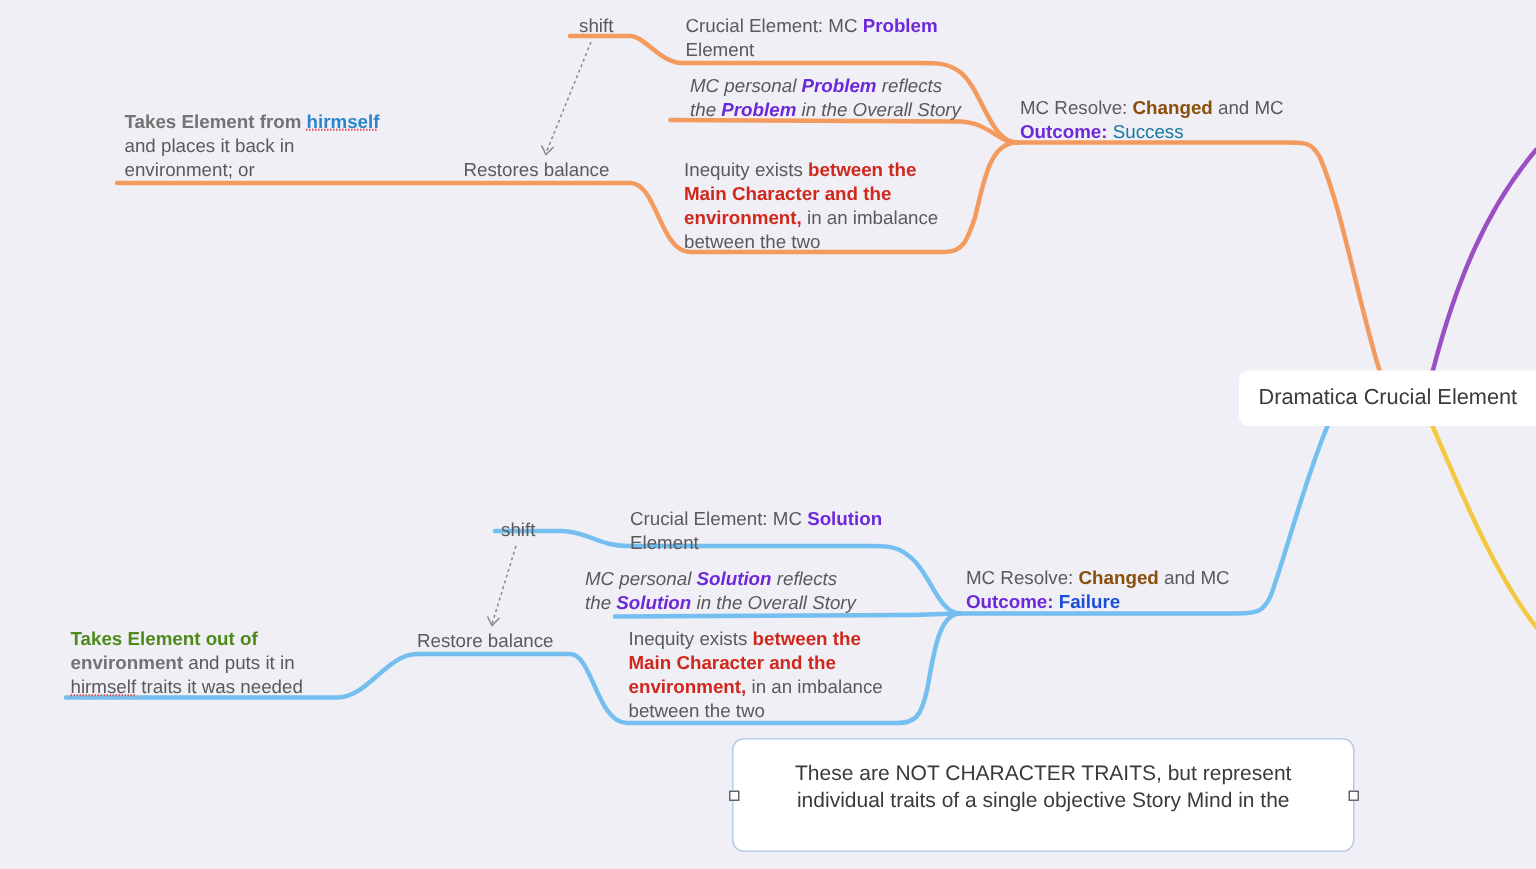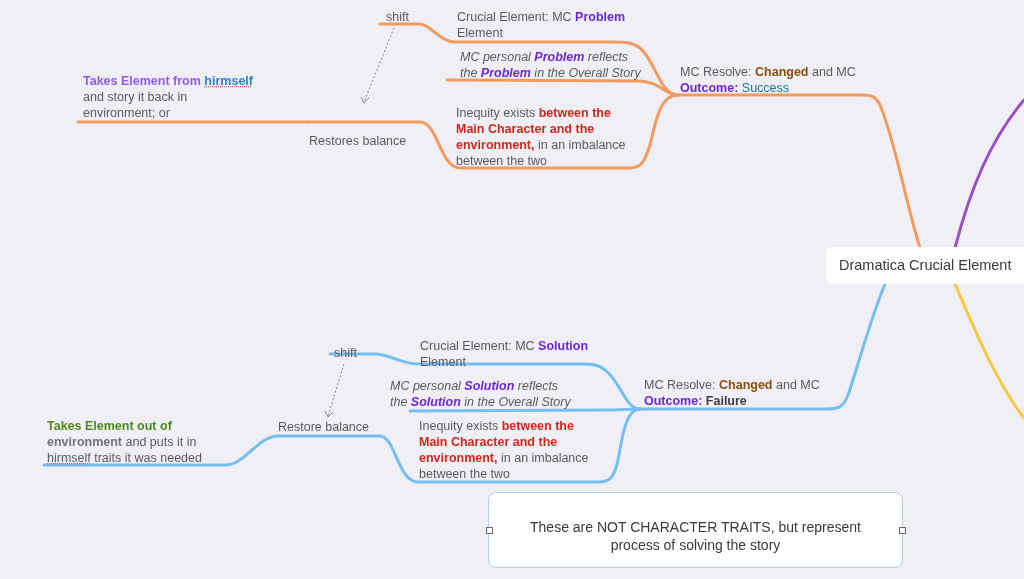--- a/index.html
+++ b/index.html
@@ -16,41 +16,41 @@
     font-size: 12.5px;
     line-height: 16px;
     color: #5a5a5e;
     white-space: nowrap;
   }
   .i { font-style: italic; }
   .bd { font-weight: bold; color: #6d28d9; }
   .red { color: #d0281c; font-weight: bold; }
   .brown { color: #8a4f0a; font-weight: bold; }
   .teal { color: #17789e; font-weight: normal; }
-  .fail { color: #404040; font-weight: bold; }
-  .green { color: #8b5cf6; font-weight: bold; }
+  .fail { color: #1d4ed8; font-weight: bold; }
+  .green { color: #737373; font-weight: bold; }
   .green2 { color: #4e8a1a; font-weight: bold; text-align: center; }
   .blue { color: #2a86cc; font-weight: bold; text-decoration: underline dotted #e05050; }
   .purple { color: #737373; font-weight: bold; }
   .spell { text-decoration: underline dotted #e05050; }
   .root {
     position: absolute; left: 826px; top: 247px;
     width: 220px; height: 37px;
     background: #ffffff; border-radius: 6px;
     font-size: 14.5px; color: #3a3a3e;
     line-height: 37px; padding-left: 13px; box-sizing: border-box;
     white-space: nowrap;
   }
   .note {
     position: absolute; left: 488px; top: 492px;
     width: 415px; height: 76px;
     background: #ffffff; border: 1px solid #b6cbe6; border-radius: 8px;
     box-sizing: border-box;
     font-size: 14px; line-height: 18px; color: #3a3a3e;
-    text-align: center; padding-top: 25px;
+    text-align: center; padding-top: 13px;
   }
   .handle {
     position: absolute; width: 5px; height: 5px;
     border: 1px solid #666; background: #fff;
   }
 </style>
 </head>
 <body>
 
 <svg class="lines" width="1024" height="579">
@@ -107,27 +107,27 @@
   <span>Inequity exists </span><span class="red">between the</span><br>
   <span class="red">Main Character and the</span><br>
   <span class="red">environment,</span><span> in an imbalance</span><br>
   <span>between the two</span>
 </div>
 
 <div class="t" style="left:386px; top:9px;">
   <span>shift</span>
 </div>
 
-<div class="t" style="left:309px; top:105px;margin-top:28px;">
+<div class="t" style="left:309px; top:105px;">
   <span>Restores balance</span>
 </div>
 
 <div class="t" style="left:83px; top:73px;">
   <span class="green">Takes Element from </span><span class="blue">hirmself</span><br>
-  <span>and story it back in</span><br>
+  <span>and places it back in</span><br>
   <span>environment; or</span>
 </div>
 
 <div class="t" style="left:644px; top:377px;">
   <span>MC Resolve: </span><span class="brown">Changed</span><span> and MC</span><br>
   <span class="bd">Outcome</span><span class="bd">: </span><span class="fail">Failure</span>
 </div>
 
 <div class="t" style="left:420px; top:338px;">
   <span>Crucial Element: MC </span><span class="bd">Solution</span><br>
@@ -155,16 +155,16 @@
 </div>
 
 <div class="t" style="left:47px; top:418px;">
   <span class="green2">Takes Element out of</span><br>
   <span class="purple">environment</span><span> and puts it in</span><br>
   <span class="spell">hirmself</span><span> traits it was needed</span>
 </div>
 
 <div class="note">
   <div>These are NOT CHARACTER TRAITS, but represent</div>
-  <div>process of solving the story</div>
+  <div>individual traits of a single objective Story Mind in the</div>
 </div>
 <div class="handle" style="left:486px; top:527px;"></div>
 <div class="handle" style="left:899px; top:527px;"></div>
 
 </body></html>

